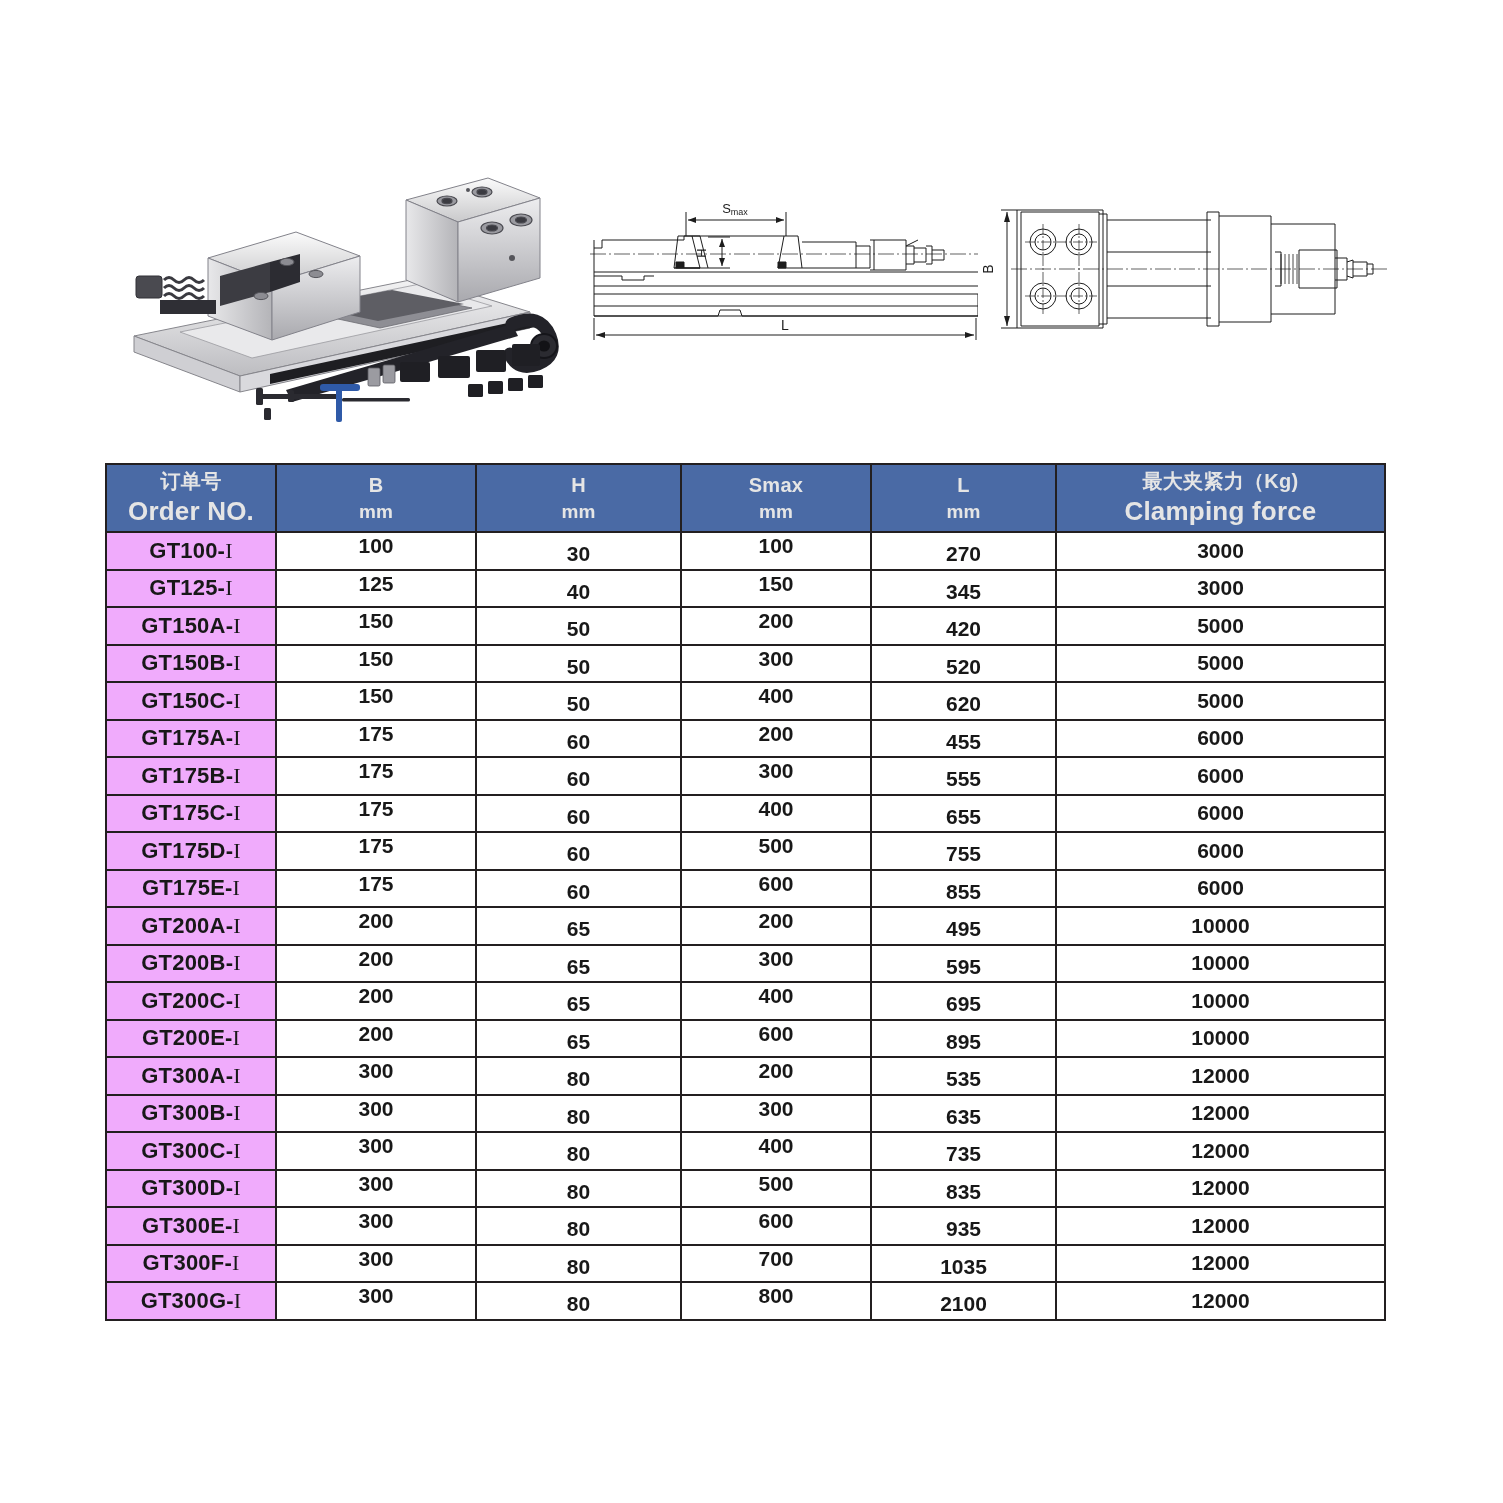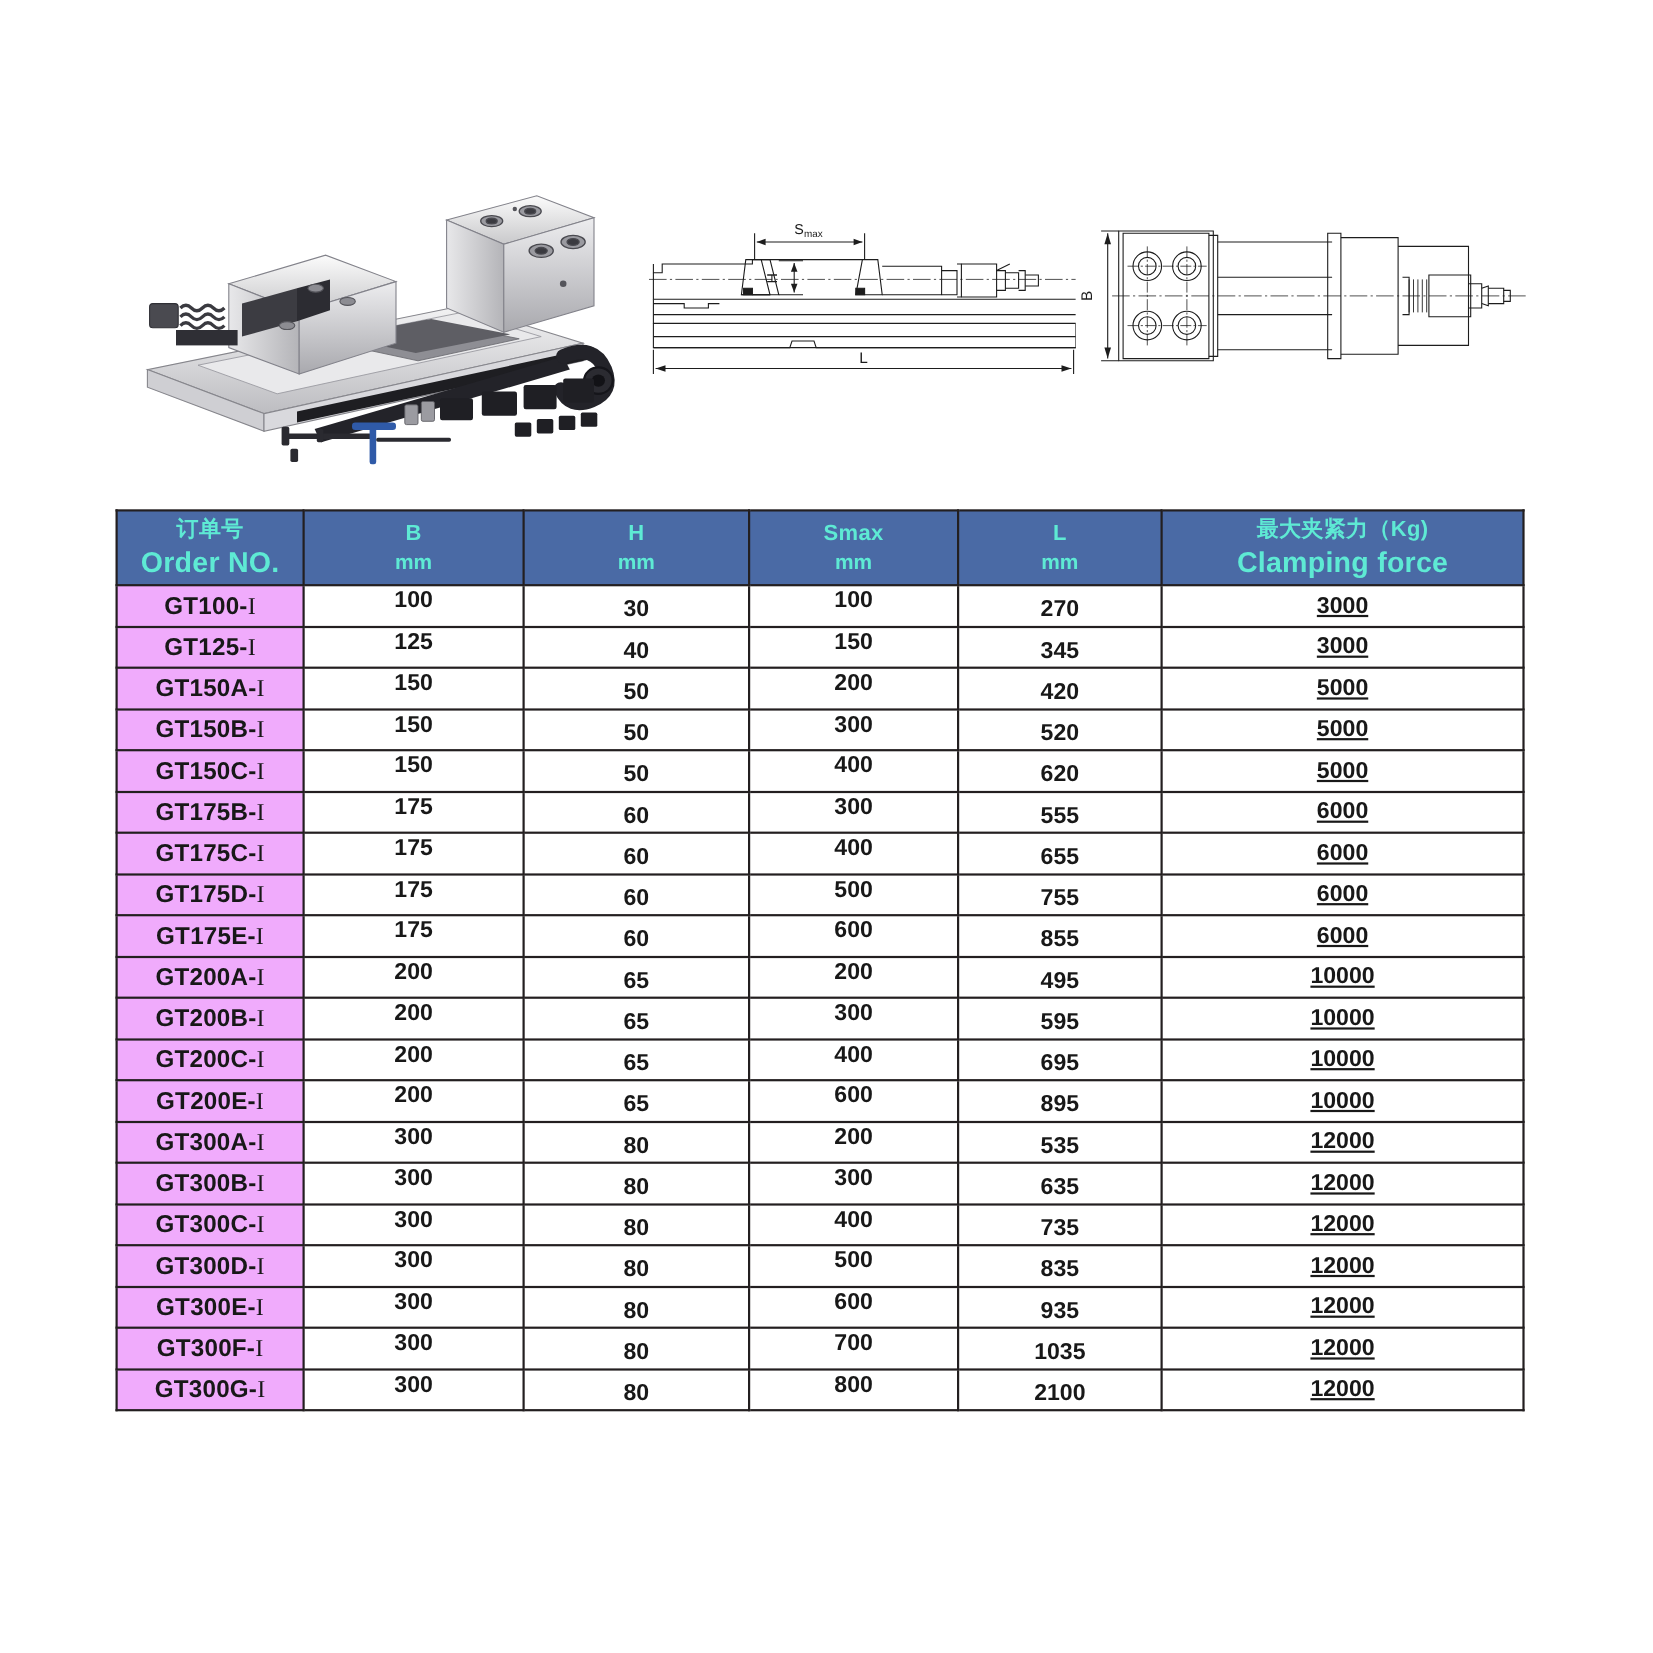--- a/index.html
+++ b/index.html
@@ -53,21 +53,21 @@
 
   table.spec th, table.spec td {
     border: 2.5px solid #231f20;
     padding: 0;
     text-align: center;
     vertical-align: middle;
   }
 
   thead th {
     background: #4a6aa5;
-    color: #5eead4;
+    color: #e5e5e5;
     height: 68px;
     font-weight: bold;
     line-height: 1.32;
     font-size: 19px;
     padding: 4px 2px;
   }
   thead th .hl1 { display: block; font-size: 20px; letter-spacing: .3px; }
   thead th .hl2 { display: block; font-size: 19px; }
   thead th.cn .hl1 { font-size: 20px; }
   thead th.cn .hl2 { font-size: 26px; letter-spacing: .2px; }
@@ -84,21 +84,21 @@
     letter-spacing: .2px;
   }
   tbody td.order .roman {
     font-family: "Liberation Serif", serif;
     font-weight: normal;
     font-size: 22px;
   }
   
   tbody td.hi   { vertical-align: middle; padding-bottom: 9px; }
   tbody td.lo   { vertical-align: middle; padding-top: 7px; }
-  tbody td.mid  { vertical-align: middle; text-decoration: underline; }
+  tbody td.mid  { vertical-align: middle; }
 </style>
 </head>
 <body>
 
 <div class="page">
 
   <div class="figures">
 
     <div class="fig" id="fig-photo">
       <svg viewBox="0 0 450 285" xmlns="http://www.w3.org/2000/svg">
@@ -408,20 +408,28 @@
           </tr>
           <tr>
             <td class="order"><span>GT150C-</span><span class="roman">I</span></td>
             <td class="hi">150</td>
             <td class="lo">50</td>
             <td class="hi">400</td>
             <td class="lo">620</td>
             <td class="mid">5000</td>
           </tr>
           <tr>
+            <td class="order"><span>GT175A-</span><span class="roman">I</span></td>
+            <td class="hi">175</td>
+            <td class="lo">60</td>
+            <td class="hi">200</td>
+            <td class="lo">455</td>
+            <td class="mid">6000</td>
+          </tr>
+          <tr>
             <td class="order"><span>GT175B-</span><span class="roman">I</span></td>
             <td class="hi">175</td>
             <td class="lo">60</td>
             <td class="hi">300</td>
             <td class="lo">555</td>
             <td class="mid">6000</td>
           </tr>
           <tr>
             <td class="order"><span>GT175C-</span><span class="roman">I</span></td>
             <td class="hi">175</td>

